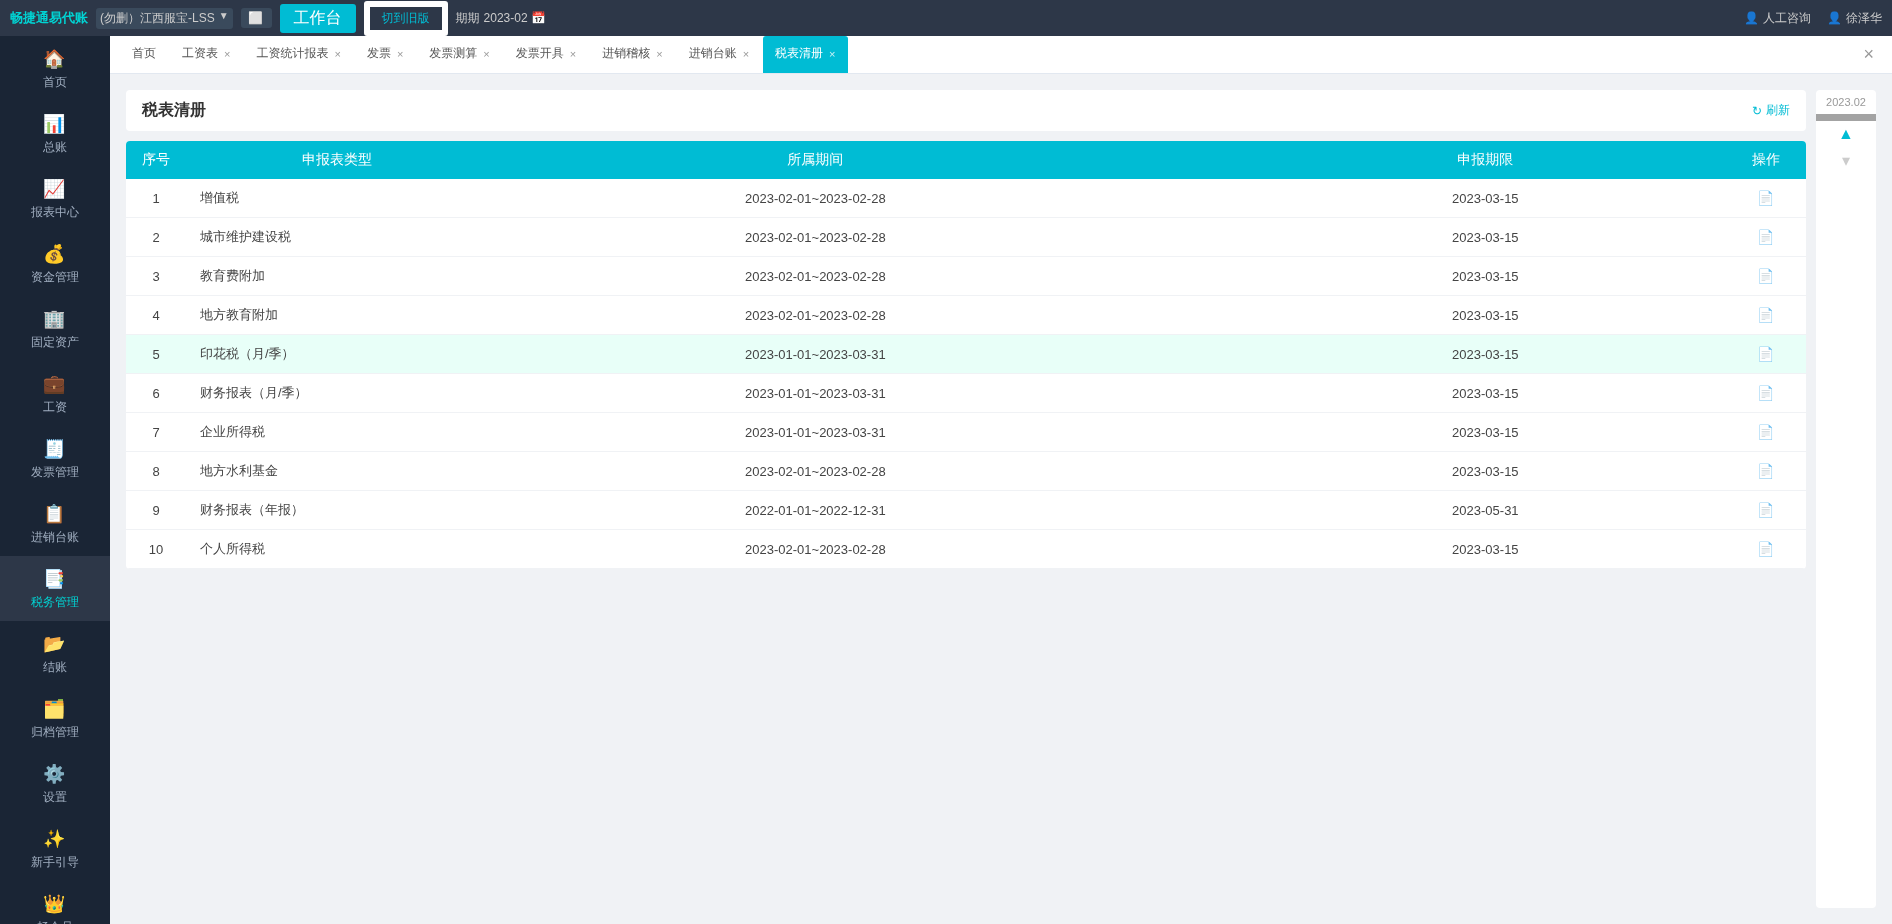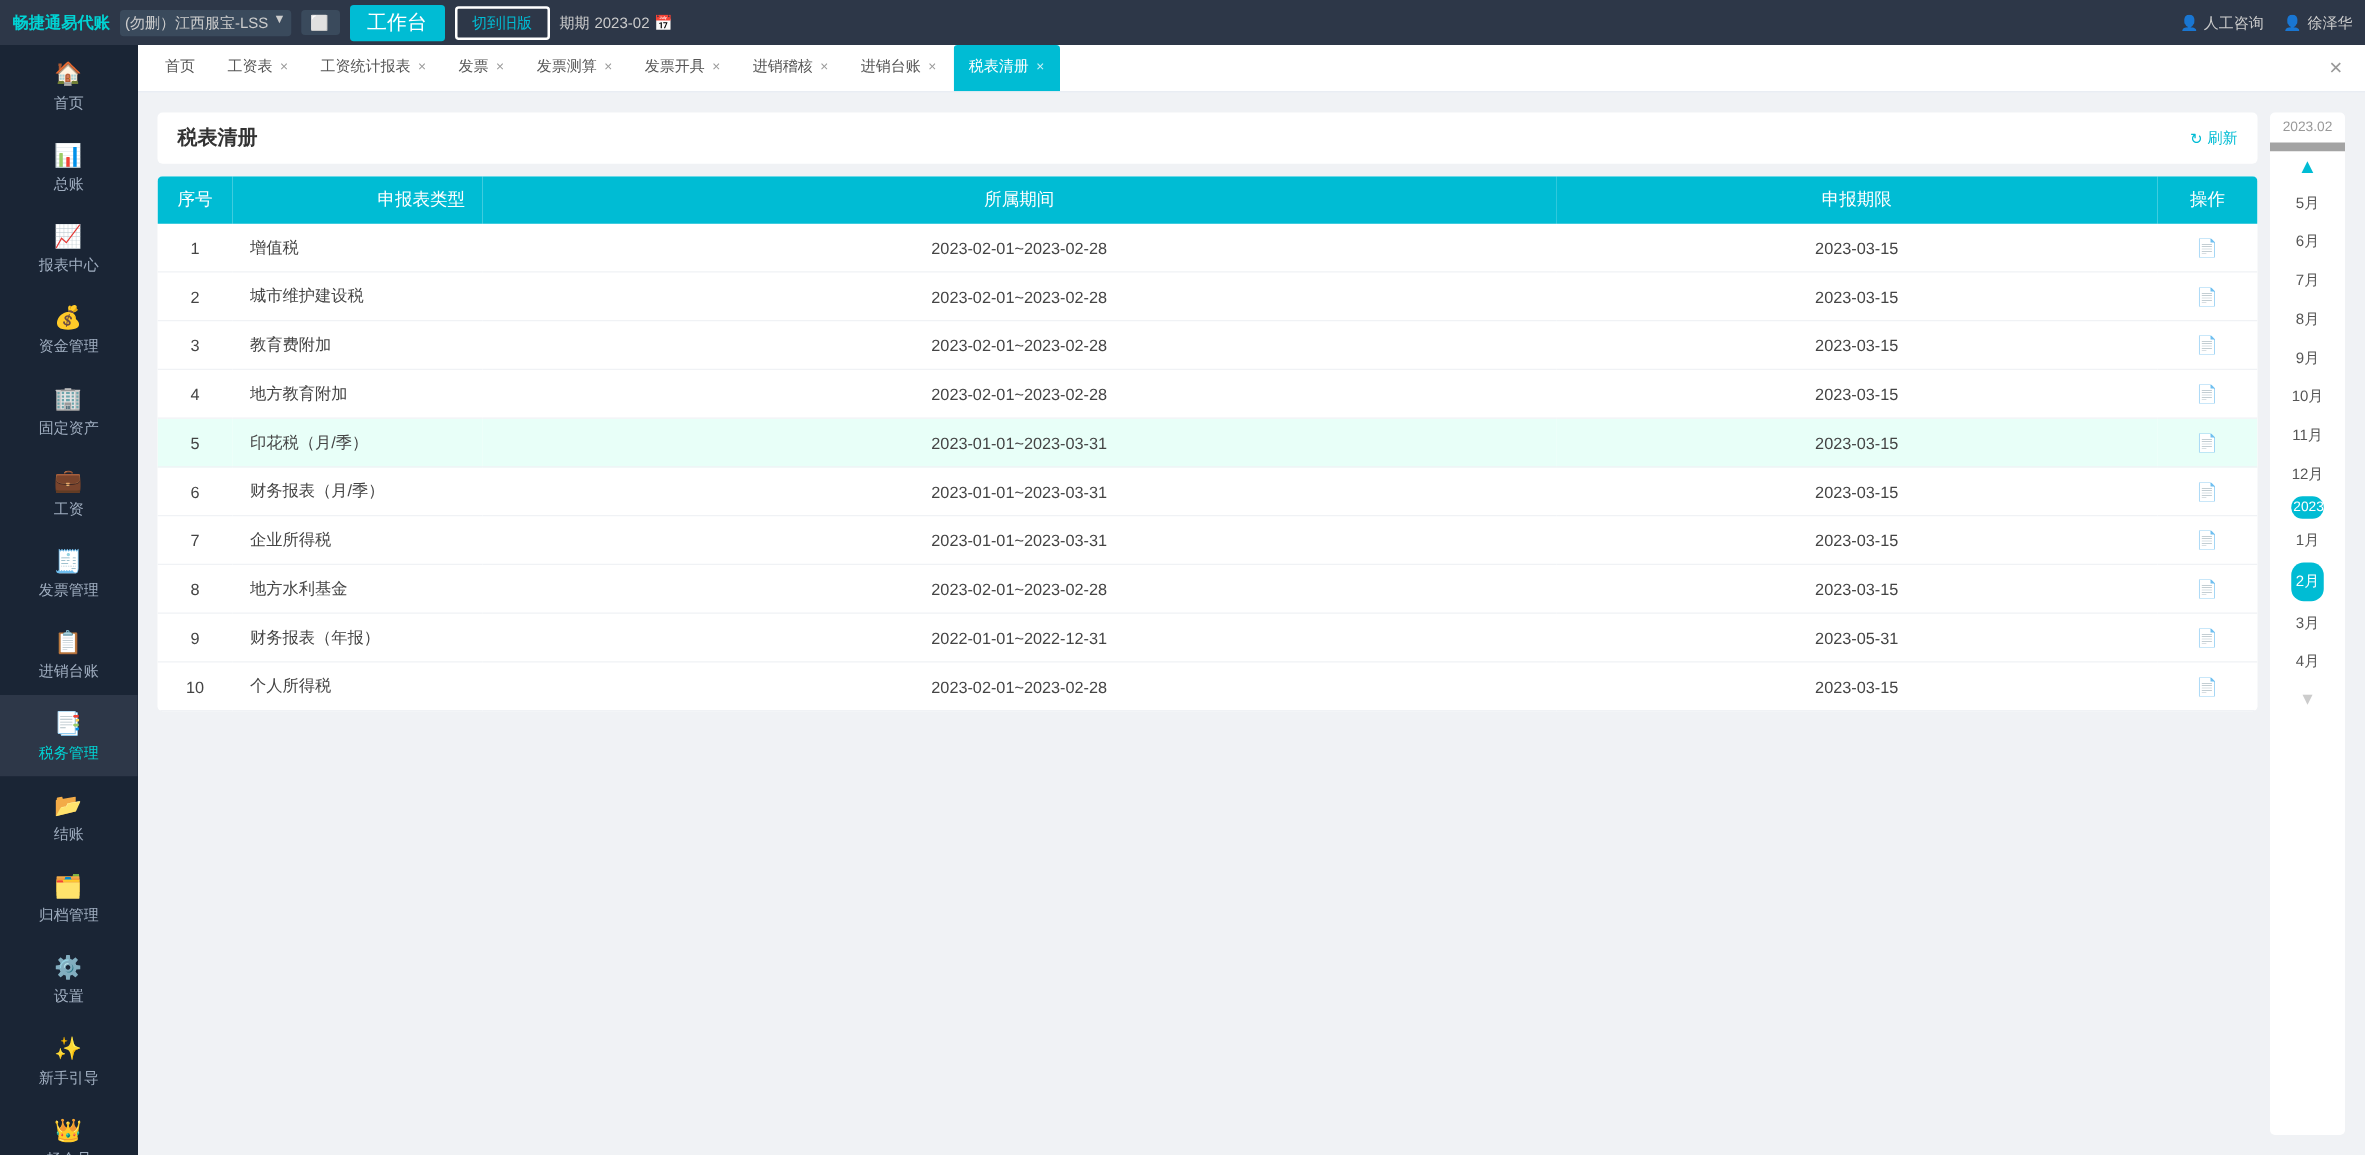--- a/index.html
+++ b/index.html
@@ -7,21 +7,21 @@
 
     
     .top-bar {
       display: flex; align-items: center; background: #2d3748; height: 36px; padding: 0 10px; gap: 8px; flex-shrink: 0;
     }
     .top-bar-logo { color: #00d4d4; font-size: 13px; font-weight: bold; white-space: nowrap; }
     .top-bar-company { display: flex; align-items: flex-start; gap: 4px; color: #ccc; font-size: 12px; background: #3a4a5c; border-radius: 3px; padding: 2px 4px; cursor: pointer; }
     .top-bar-company .chevron { font-size: 10px; }
     .top-bar-icon-btn { background: #3a4a5c; border: none; color: #ccc; padding: 3px 8px; border-radius: 3px; cursor: pointer; font-size: 12px; }
     .top-bar-btn { background: #00bcd4; border: none; color: white; padding: 4px 14px; border-radius: 3px; cursor: pointer; font-size: 16px; }
-    .top-bar-btn-outline { background: transparent; border: 2px solid #ffffff; color: #00bcd4; padding: 3px 12px; border-radius: 3px; cursor: pointer; font-size: 12px; }
+    .top-bar-btn-outline { background: transparent; border: 6px solid #ffffff; color: #00bcd4; padding: 3px 12px; border-radius: 3px; cursor: pointer; font-size: 12px; }
     .top-bar-period { color: #ccc; font-size: 12px; display: flex; align-items: center; gap: 4px; }
     .top-bar-right { margin-left: auto; display: flex; align-items: center; gap: 16px; color: #ccc; font-size: 12px; }
     .top-bar-right .user-btn { display: flex; align-items: center; gap: 4px; cursor: pointer; }
 
     
     .main-layout { display: flex; flex: 1; overflow: hidden; }
 
     
     .sidebar {
       width: 110px; background: #1a2535; color: #a0aec0; display: flex; flex-direction: column; flex-shrink: 0; overflow-y: auto;
@@ -337,35 +337,20 @@
           </table>
         </div>
 
       </div>
 
       <div class="date-panel">
         <div class="date-panel-header">2023.02</div>
         <div class="date-nav-up">
           <span class="arrow">▲</span>
         </div>
-        <div id="date-month-list">
-            <div class="date-month-item">5月</div>
-            <div class="date-month-item">6月</div>
-            <div class="date-month-item">7月</div>
-            <div class="date-month-item">8月</div>
-            <div class="date-month-item">9月</div>
-            <div class="date-month-item">10月</div>
-            <div class="date-month-item">11月</div>
-            <div class="date-month-item">12月</div>
-            <div class="date-month-item year-label">2023</div>
-            <div class="date-month-item">1月</div>
-            <div class="date-month-item active-month">2月</div>
-            <div class="date-month-item">3月</div>
-            <div class="date-month-item">4月</div>
-          </div>
         <div class="date-nav-down">
           <span class="arrow">▾</span>
         </div>
       </div>
 
     </div>
   </div>
 </div>
 
 </body></html>

